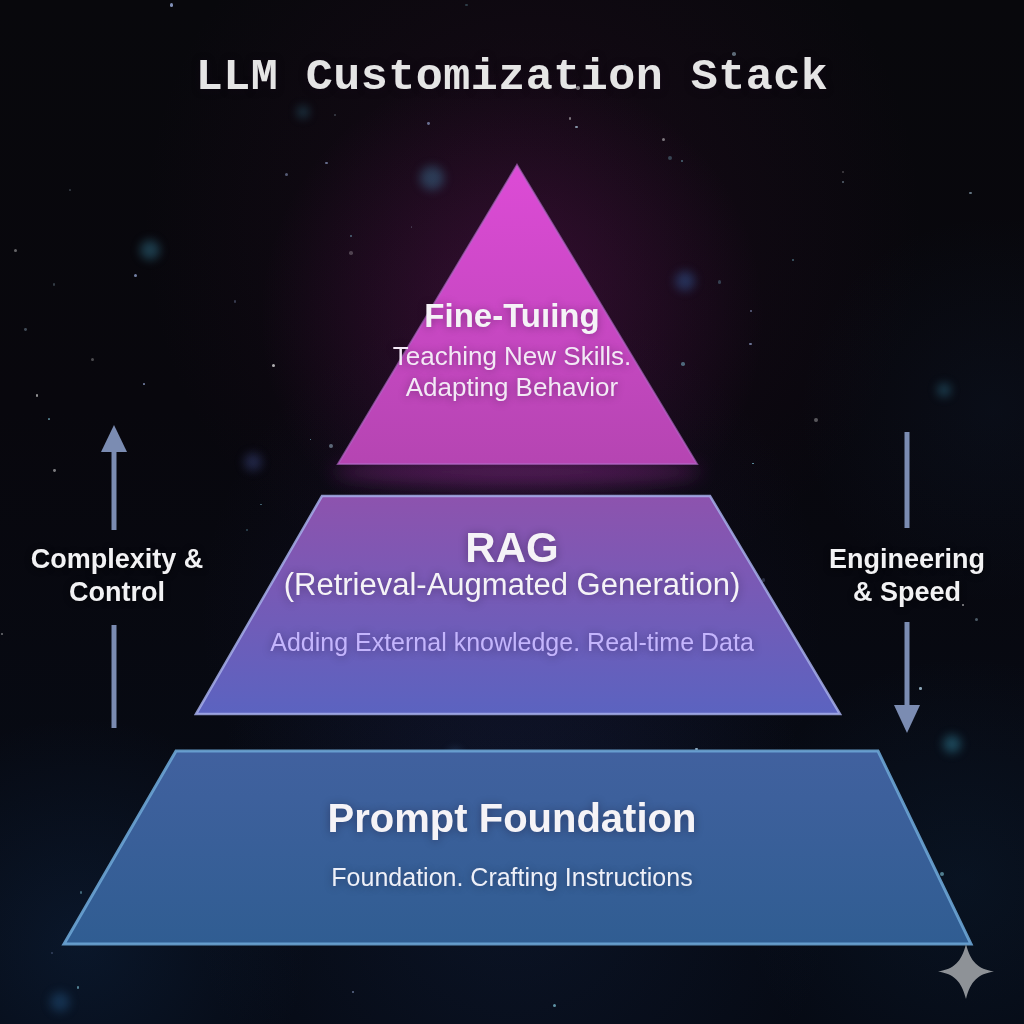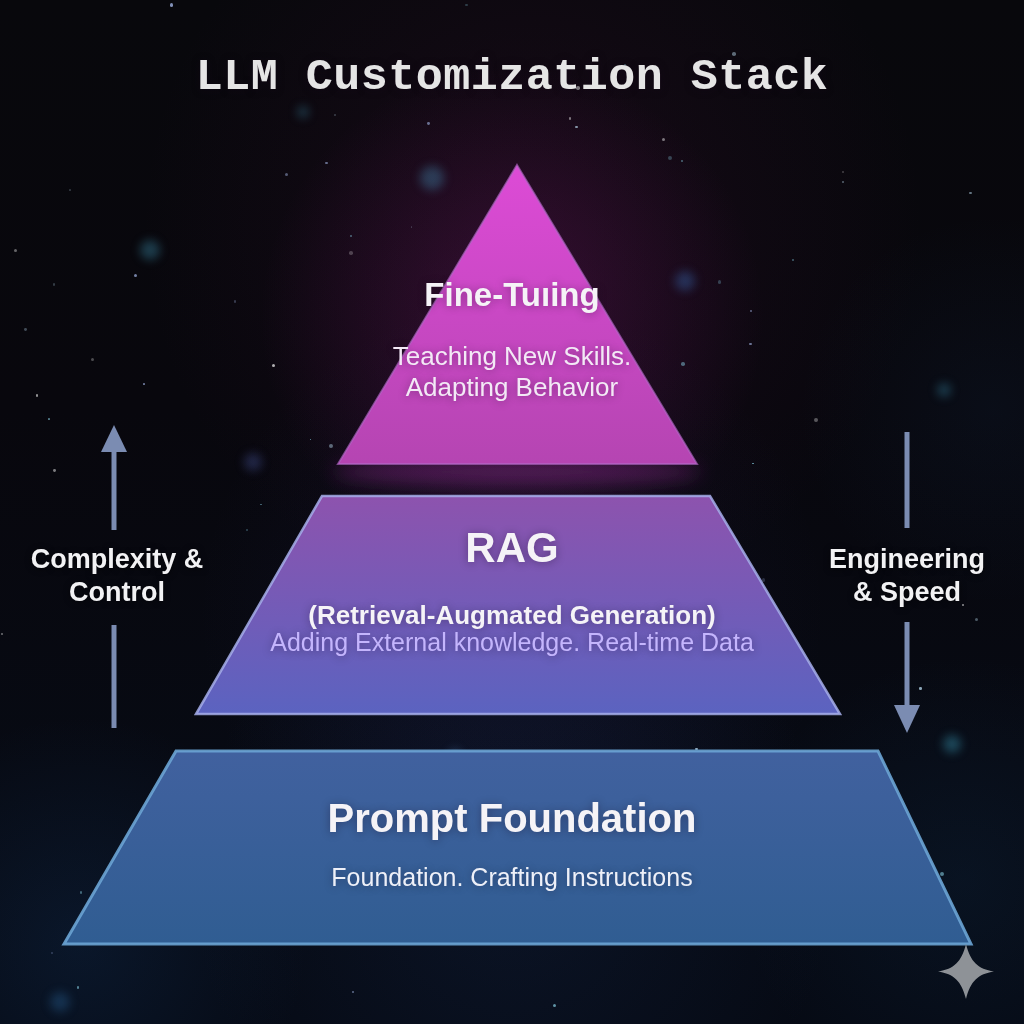--- a/index.html
+++ b/index.html
@@ -22,24 +22,24 @@
       radial-gradient(circle 300px at 94% 86%, rgba(30,100,160,0.10), rgba(30,100,160,0) 75%),
       radial-gradient(circle 260px at 97% 40%, rgba(30,90,150,0.08), rgba(30,90,150,0) 75%),
       linear-gradient(180deg,#08080c 0%, #08070d 40%, #070a13 75%, #060a14 100%);
   }
   .star{position:absolute;border-radius:50%;}
   .bokeh{position:absolute;border-radius:50%;filter:blur(5px);}
   svg.shapes{position:absolute;inset:0;}
   .txt{position:absolute;left:0;width:1024px;text-align:center;color:#f5f3f7;
        text-shadow:0 1px 8px rgba(20,0,25,0.35);}
   .title{top:52px;font-size:45px;font-weight:700;letter-spacing:0.5px;color:#e5e5e5;font-family:Liberation Mono, monospace;}
-  .tier1-label{top:276px;font-size:33px;font-weight:700;}
+  .tier1-label{top:297px;font-size:33px;font-weight:700;}
   .tier1-sub{top:341px;font-size:26px;font-weight:400;line-height:31px;color:#f3e9f6;}
   .tier2-label{top:524px;font-size:42px;font-weight:700;}
-  .tier2-label2{top:600px;font-size:26px;font-weight:700;}
+  .tier2-label2{top:567px;font-size:31px;font-weight:400;}
   .tier2-sub{top:628px;font-size:25px;font-weight:400;color:#c4b5fd;}
   .tier3-label{top:796px;font-size:40px;font-weight:700;}
   .tier3-sub{top:863px;font-size:25px;font-weight:400;color:#eef0f8;}
   .axis-label{position:absolute;text-align:center;color:#f2f2f4;font-size:27px;font-weight:700;
               line-height:33px;text-shadow:0 1px 6px rgba(0,0,0,0.6);}
   .axis-left{top:543px;left:22px;width:190px;}
   .axis-right{top:543px;left:817px;width:180px;}
 </style>
 </head>
 <body>

